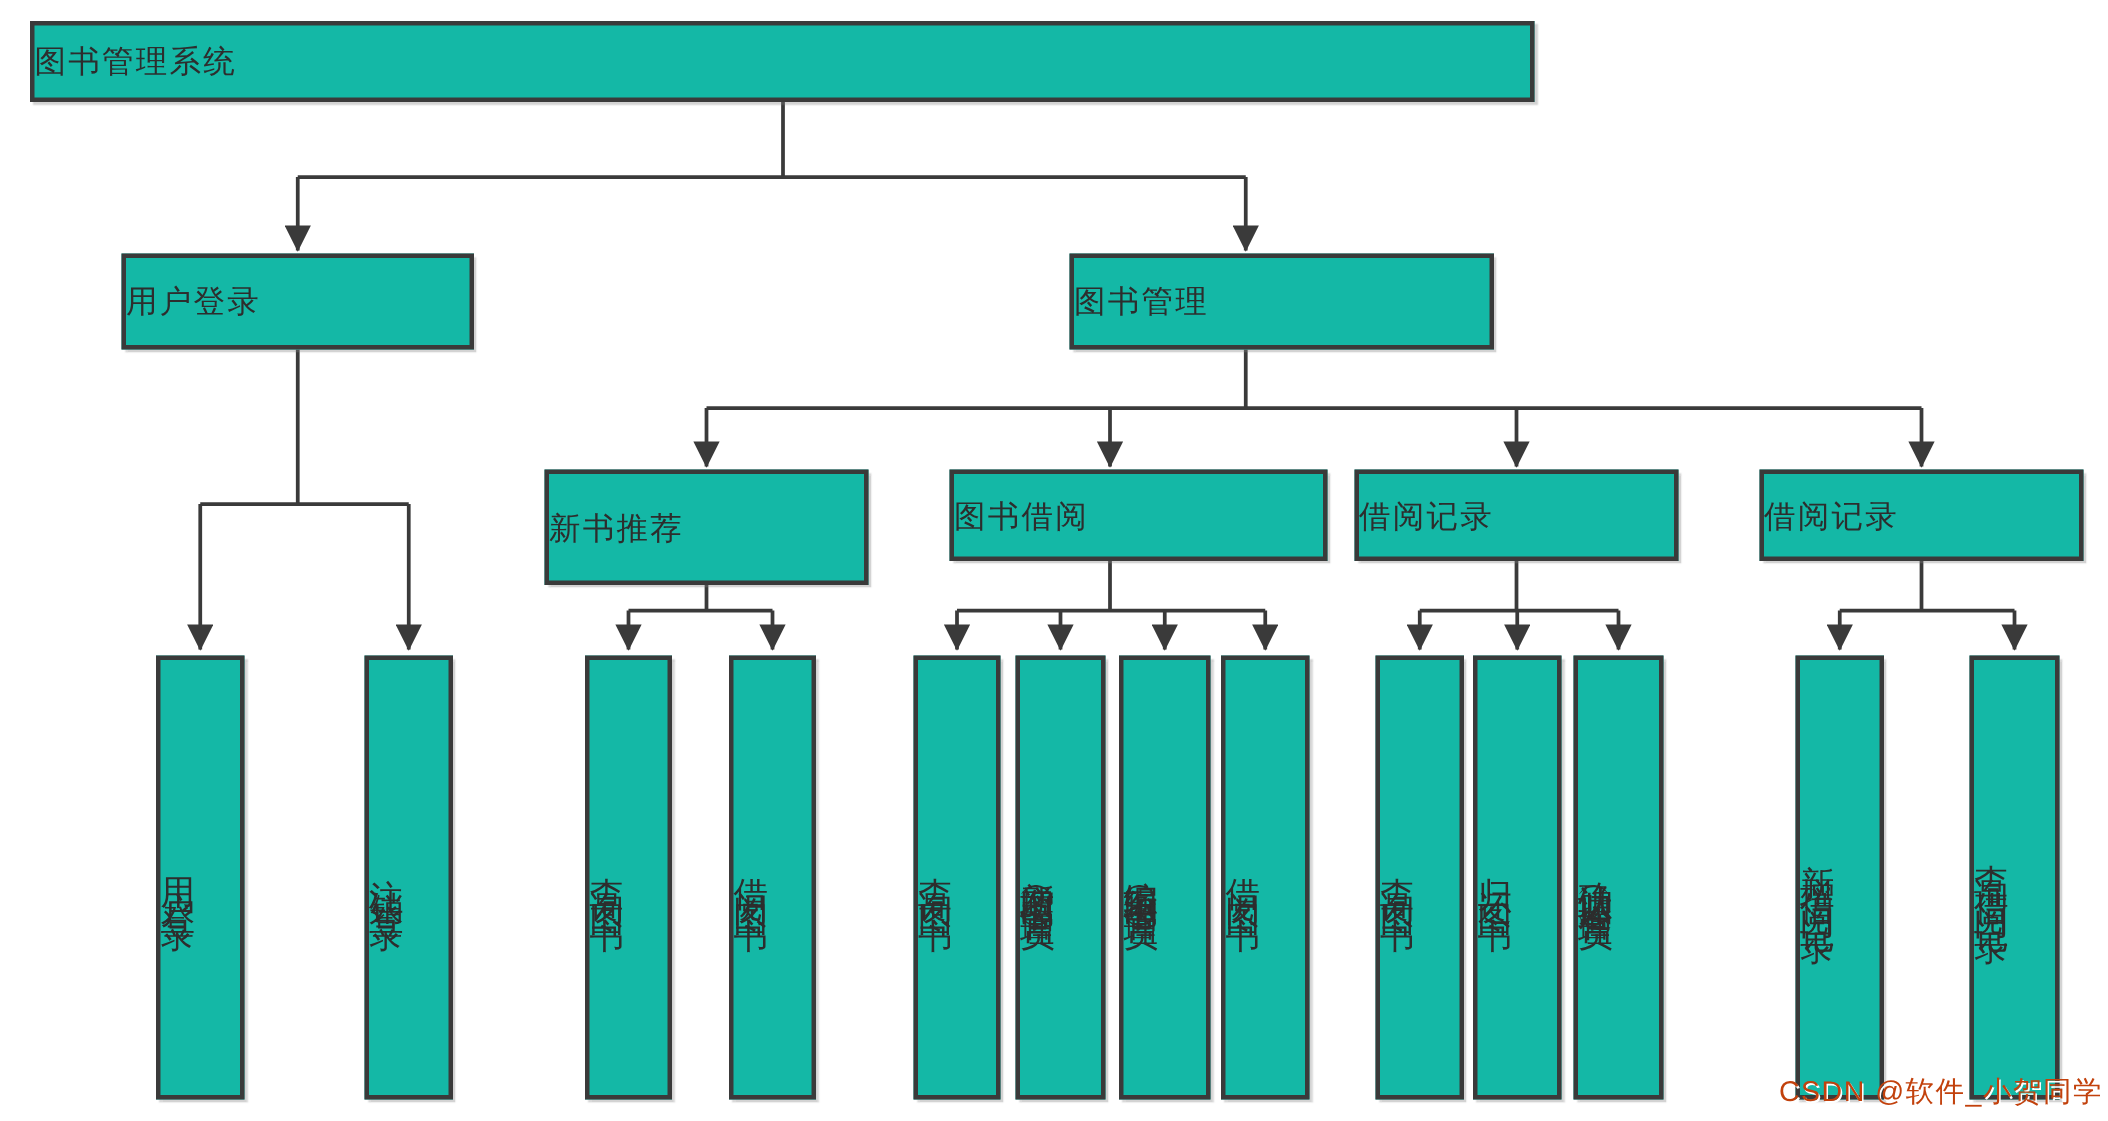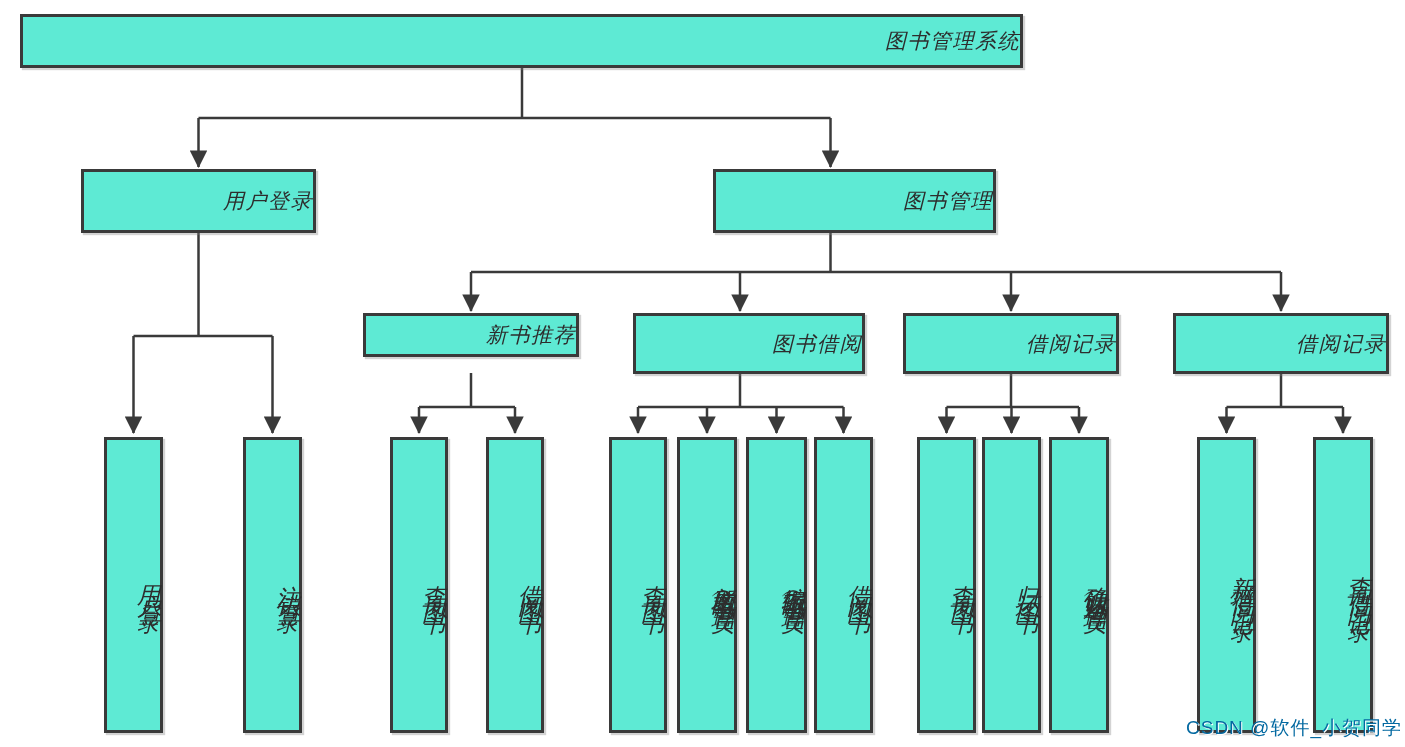--- a/index.html
+++ b/index.html
@@ -14,45 +14,44 @@
   .connector-layer {
     position: absolute;
     left: 0; top: 0;
     width: 1405px; height: 747px;
     z-index: 1;
   }
   .node {
     position: absolute;
     box-sizing: border-box;
     border: 3px solid #3a3a3a;
-    background: #5eead4;
+    background: #14b8a6;
     color: #2d2d2d;
     display: flex;
     align-items: center;
-    justify-content: flex-end;
+    justify-content: flex-start;
     z-index: 2;
     box-shadow: 2px 2px 1px rgba(130,130,130,0.35);
-    font-style: italic;
   }
   .box-h { font-size: 21px; letter-spacing: 1.5px; }
   .box-v span {
     writing-mode: vertical-rl;
     text-orientation: mixed;
     font-size: 23px;
     letter-spacing: 9px;
     line-height: 1;
   }
   .box-v.tight span { letter-spacing: 3.5px; }
   .watermark {
     position: absolute;
     left: 1186px;
     top: 715px;
     z-index: 3;
     font-size: 19px;
-    color: #0369a1;
+    color: #c2410c;
     letter-spacing: 1px;
     text-shadow: 1px 1px 0 #ffffff;
     white-space: nowrap;
   }
 </style>
 </head>
 <body>
 
 <div class="canvas">
 
@@ -110,24 +109,24 @@
     <span>图书管理系统</span>
   </div>
 
   <div class="node box-h" style="left:81px; top:169px; width:235px; height:64px;">
     <span>用户登录</span>
   </div>
   <div class="node box-h" style="left:713px; top:169px; width:283px; height:64px;">
     <span>图书管理</span>
   </div>
 
-  <div class="node box-h" style="left:363px; top:313px; width:216px; height:44px;">
+  <div class="node box-h" style="left:363px; top:313px; width:216px; height:77px;">
     <span>新书推荐</span>
   </div>
-  <div class="node box-h" style="left:633px; top:313px; width:232px; height:61px;padding-left:42px;">
+  <div class="node box-h" style="left:633px; top:313px; width:252px; height:61px;">
     <span>图书借阅</span>
   </div>
   <div class="node box-h" style="left:903px; top:313px; width:216px; height:61px;">
     <span>借阅记录</span>
   </div>
   <div class="node box-h" style="left:1173px; top:313px; width:216px; height:61px;">
     <span>借阅记录</span>
   </div>
 
   <div class="node box-v" style="left:104px; top:437px; width:59px; height:296px;">

